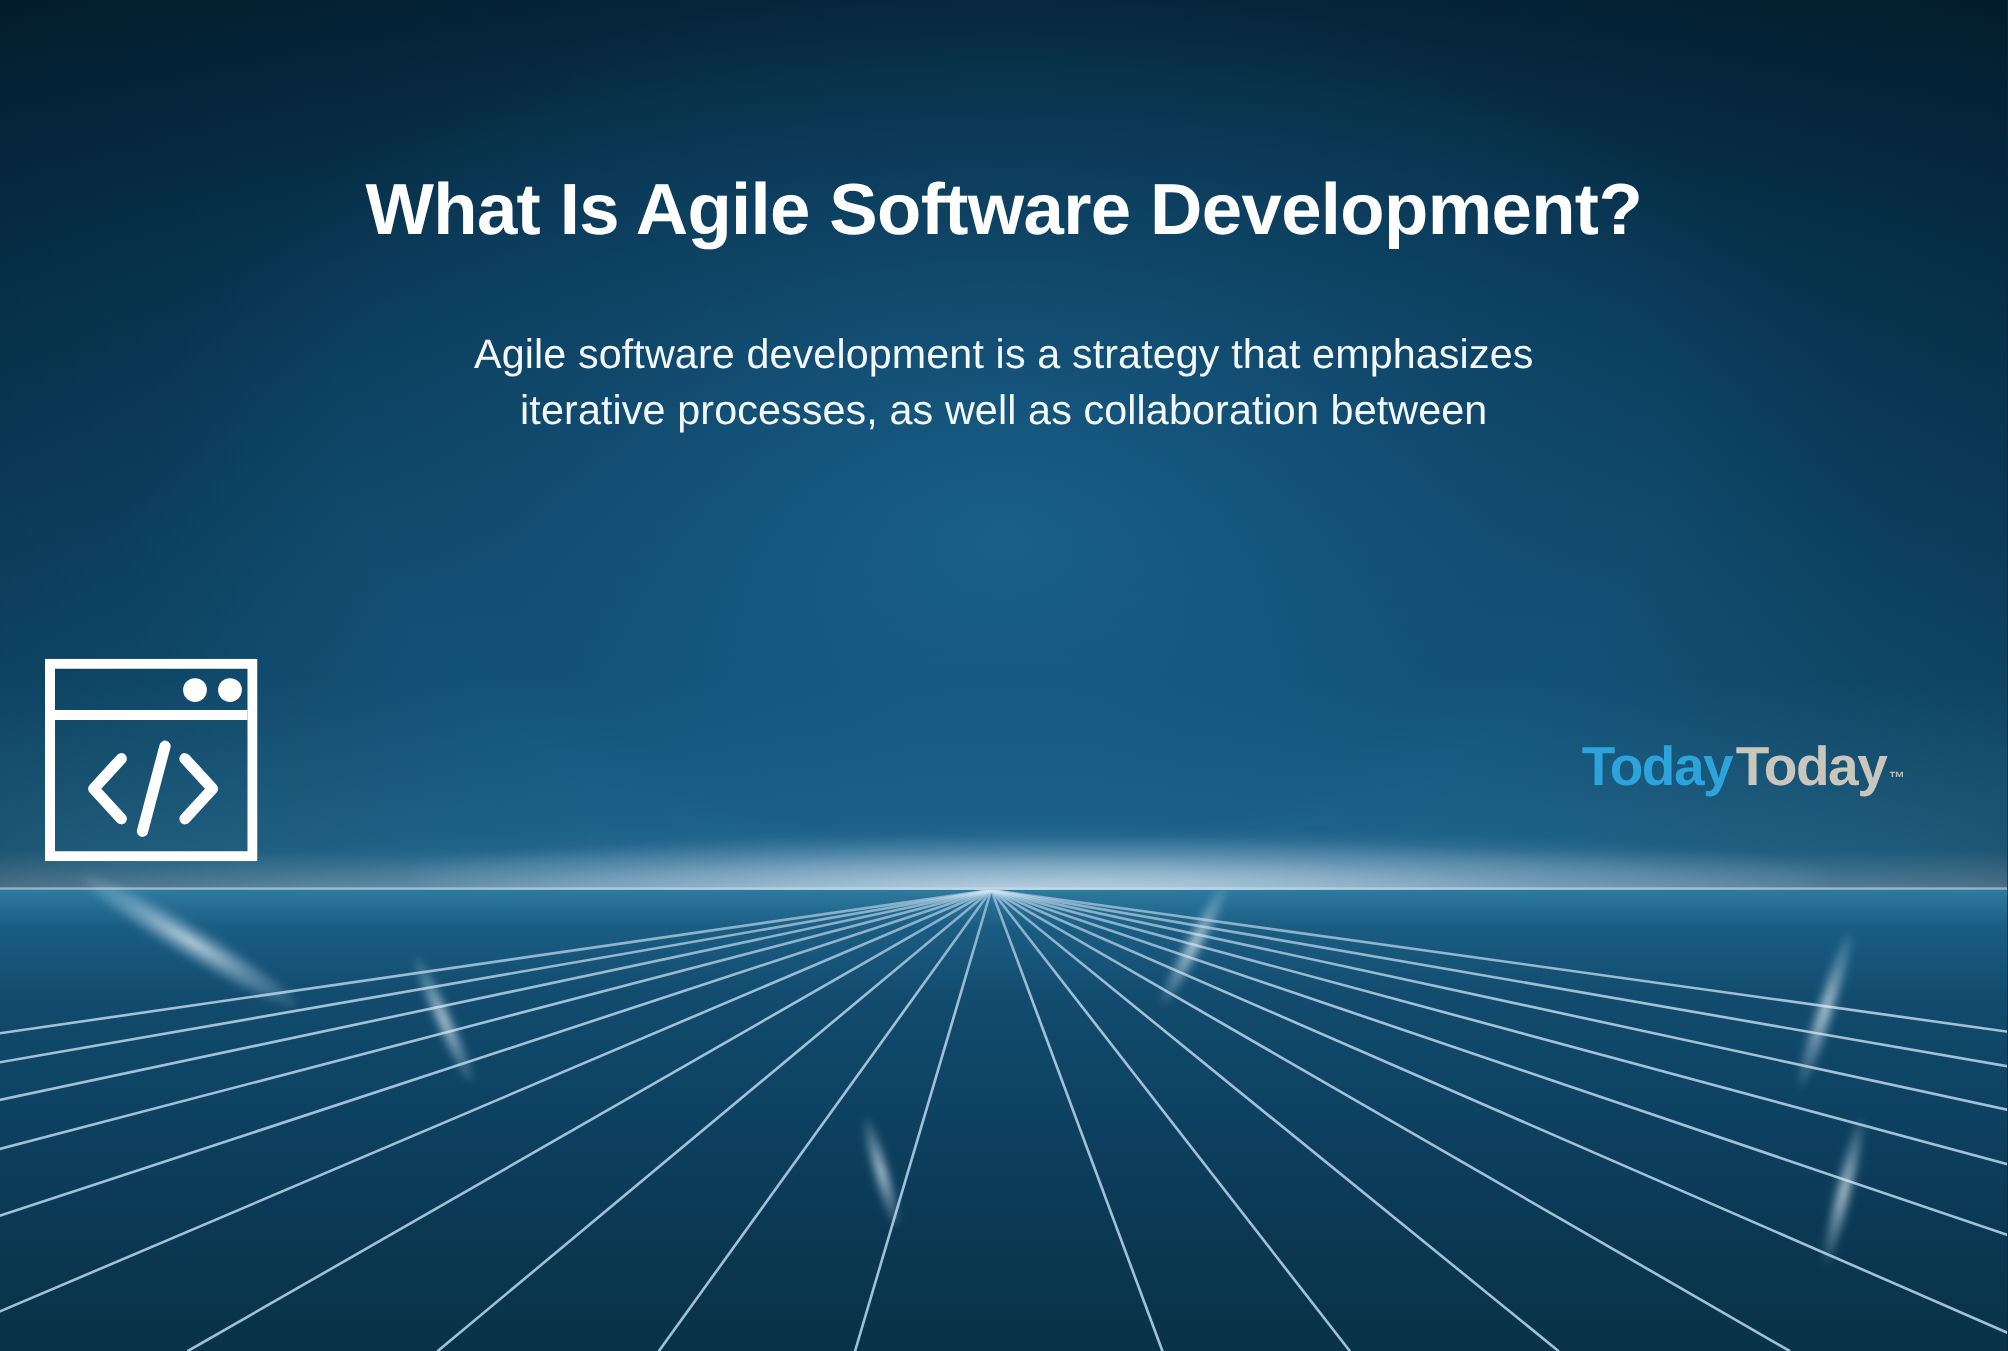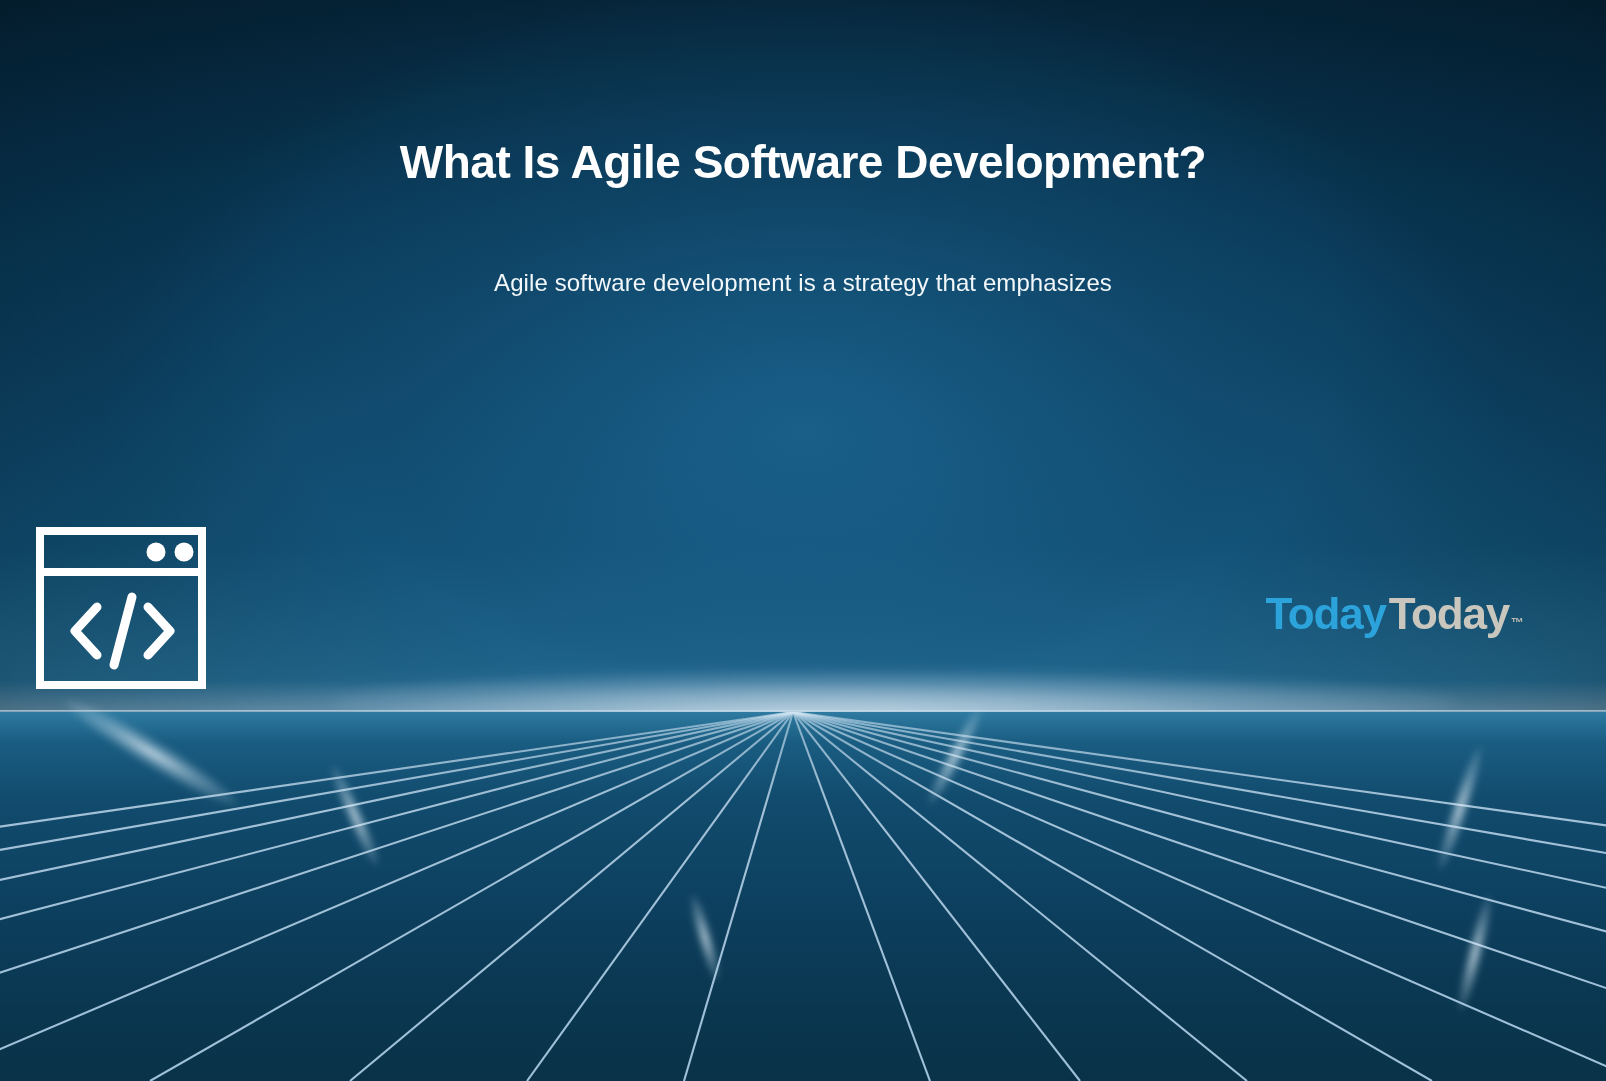--- a/index.html
+++ b/index.html
@@ -152,36 +152,36 @@
   
   .headline {
     position: absolute;
     left: 0;
     top: 138px;
     width: 1606px;
     text-align: center;
     color: #ffffff;
     font-family: "Liberation Sans", sans-serif;
     font-weight: bold;
-    font-size: 46px;
+    font-size: 58px;
     line-height: 1.05;
     letter-spacing: -0.5px;
     white-space: nowrap;
   }
 
   .subhead {
     position: absolute;
     left: 303px;
     top: 260px;
     width: 1000px;
     text-align: center;
     color: #f2f7fa;
     font-family: "Liberation Sans", sans-serif;
     font-weight: normal;
-    font-size: 24px;
+    font-size: 33px;
     line-height: 45px;
     letter-spacing: 0.1px;
   }
 
   
   .code-icon {
     position: absolute;
     left: 36px;
     top: 527px;
     width: 170px;
@@ -291,20 +291,21 @@
   <div class="streak s2"></div>
   <div class="streak s3"></div>
   <div class="streak s4"></div>
   <div class="streak s5"></div>
   <div class="streak s6"></div>
 
   <h1 class="headline">What Is Agile Software Development?</h1>
 
   <div class="subhead">
     <div>Agile software development is a strategy that emphasizes</div>
+    <div>iterative processes, as well as collaboration between</div>
   </div>
 
   <div class="code-icon">
     <svg width="170" height="162" viewBox="0 0 170 162">
 
       <rect x="4" y="4" width="162" height="154" fill="none" stroke="#ffffff" stroke-width="8"></rect>
 
       <line x1="8" y1="45" x2="162" y2="45" stroke="#ffffff" stroke-width="8"></line>
 
       <circle cx="120" cy="25" r="9.5" fill="#ffffff"></circle>

